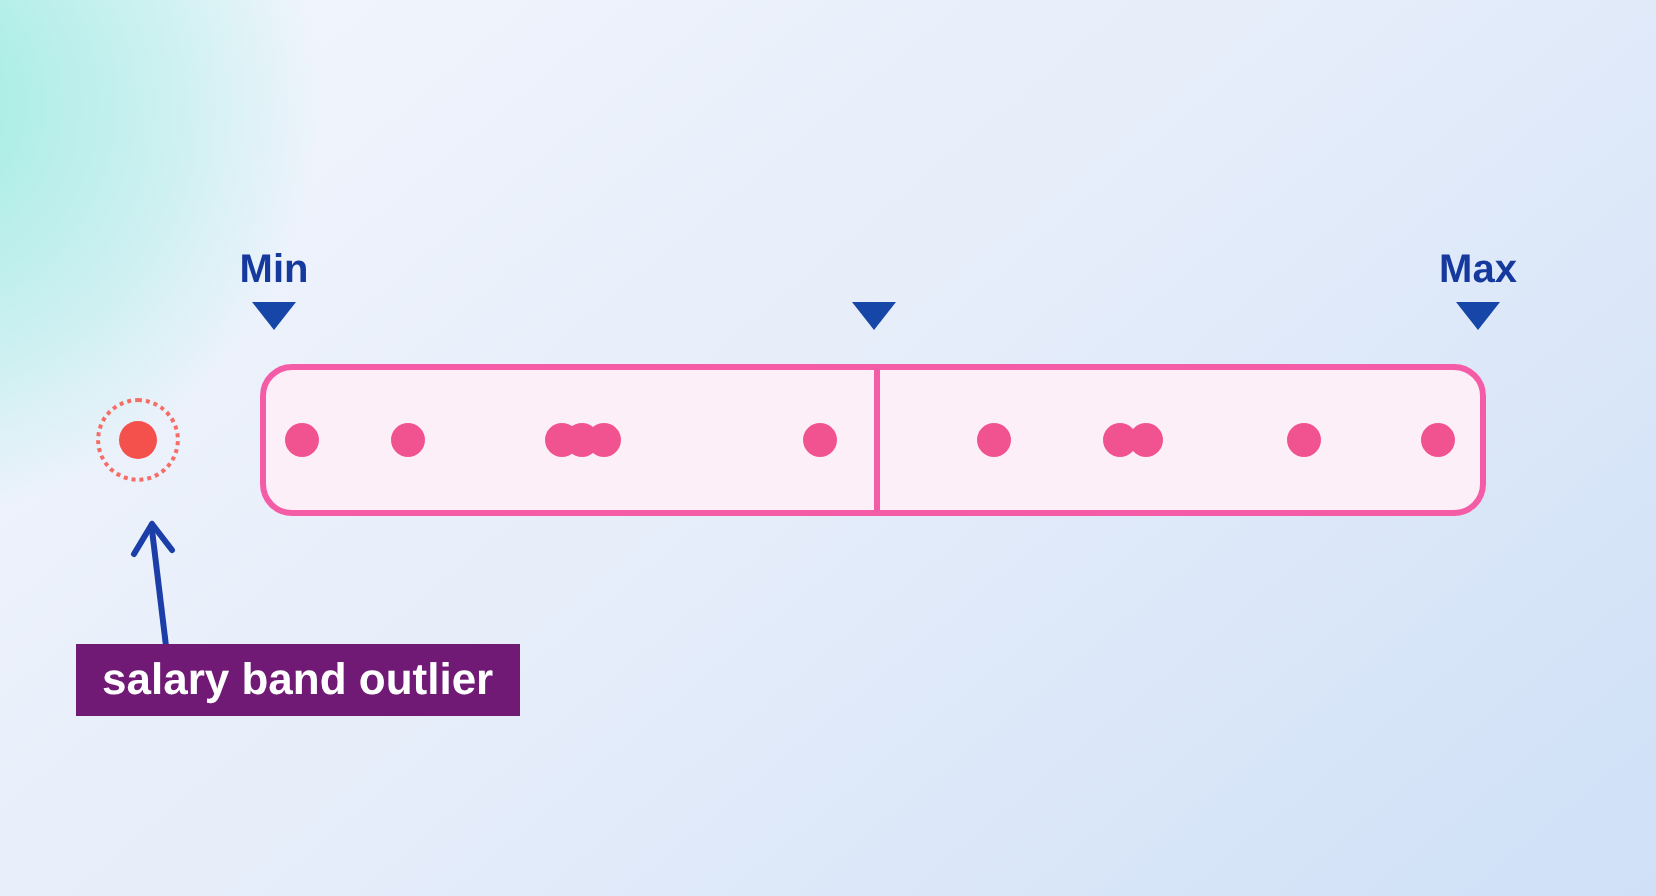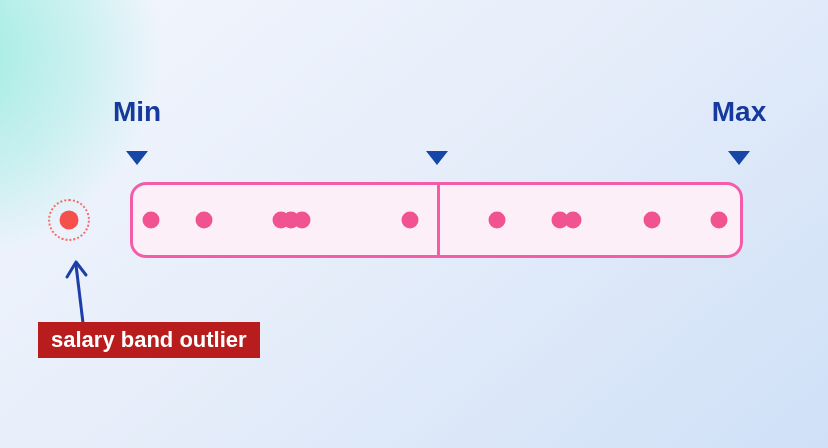--- a/index.html
+++ b/index.html
@@ -8,24 +8,24 @@
     font-family: "Liberation Sans", "DejaVu Sans", sans-serif;
     background:
       radial-gradient(circle 300px at -50px 50px, rgba(140,234,220,0.85) 0%, rgba(140,234,220,0.35) 45%, rgba(140,234,220,0) 70%),
       linear-gradient(140deg, #f2f6fd 0%, #e7eefa 45%, #cfe0f7 100%);
   }
   .stage { position: relative; width: 828px; height: 448px; }
 
   
   .axis-label {
     position: absolute;
-    top: 96px;
+    top: 124px;
     transform: translateX(-50%);
     color: #16399e;
-    font-size: 28px;
+    font-size: 20px;
     font-weight: 700;
     white-space: nowrap;
     text-align: right;
   }
   .tri {
     position: absolute;
     top: 151px;
     width: 0; height: 0;
     border-left: 11px solid transparent;
     border-right: 11px solid transparent;
@@ -77,21 +77,21 @@
 
   
   .arrow-svg { position: absolute; left: 58px; top: 253px; width: 44px; height: 74px; }
 
   
   .callout {
     position: absolute;
     left: 38px; top: 322px;
     height: 36px;
     padding: 0 13px;
-    background: #b91c1c;
+    background: #701a75;
     color: #ffffff;
     font-size: 22px;
     font-weight: 700;
     line-height: 36px;
     white-space: nowrap;
   }
 </style>
 </head>
 <body>
 

